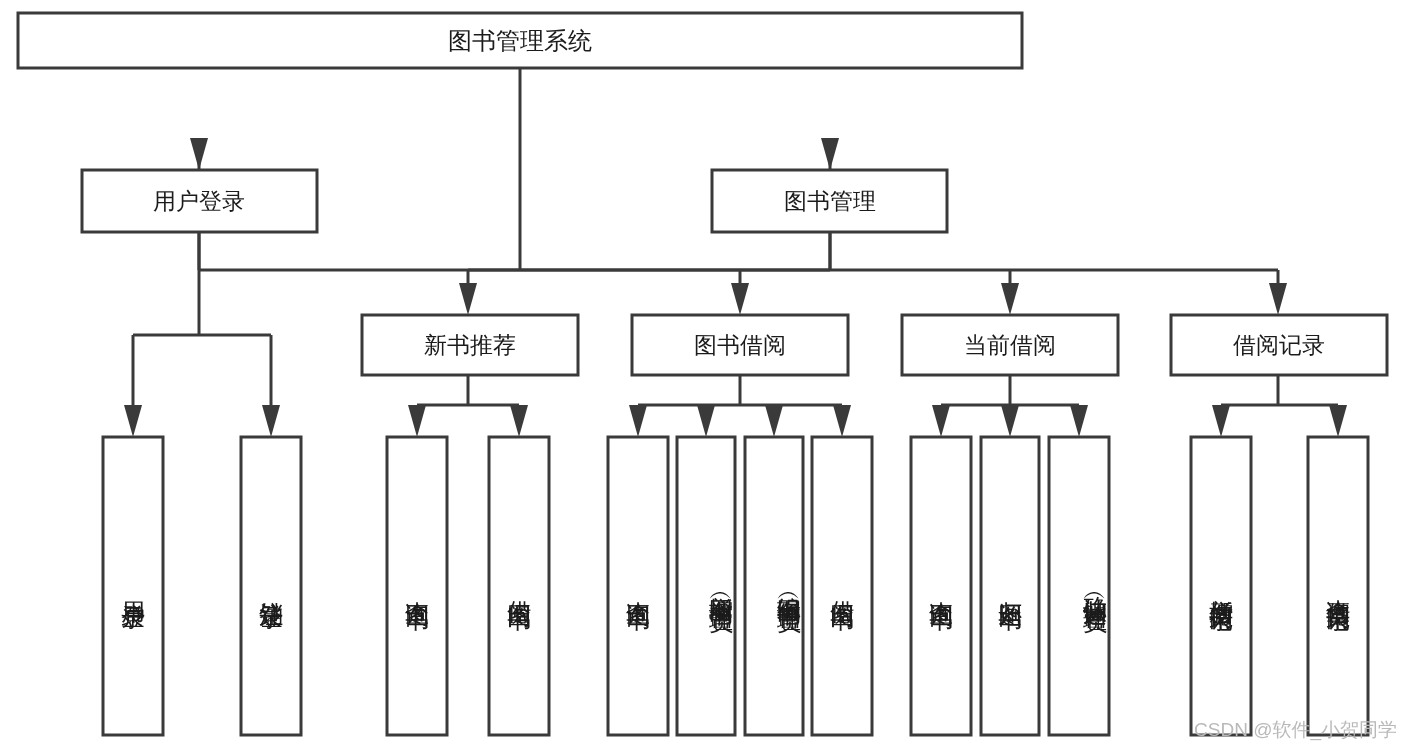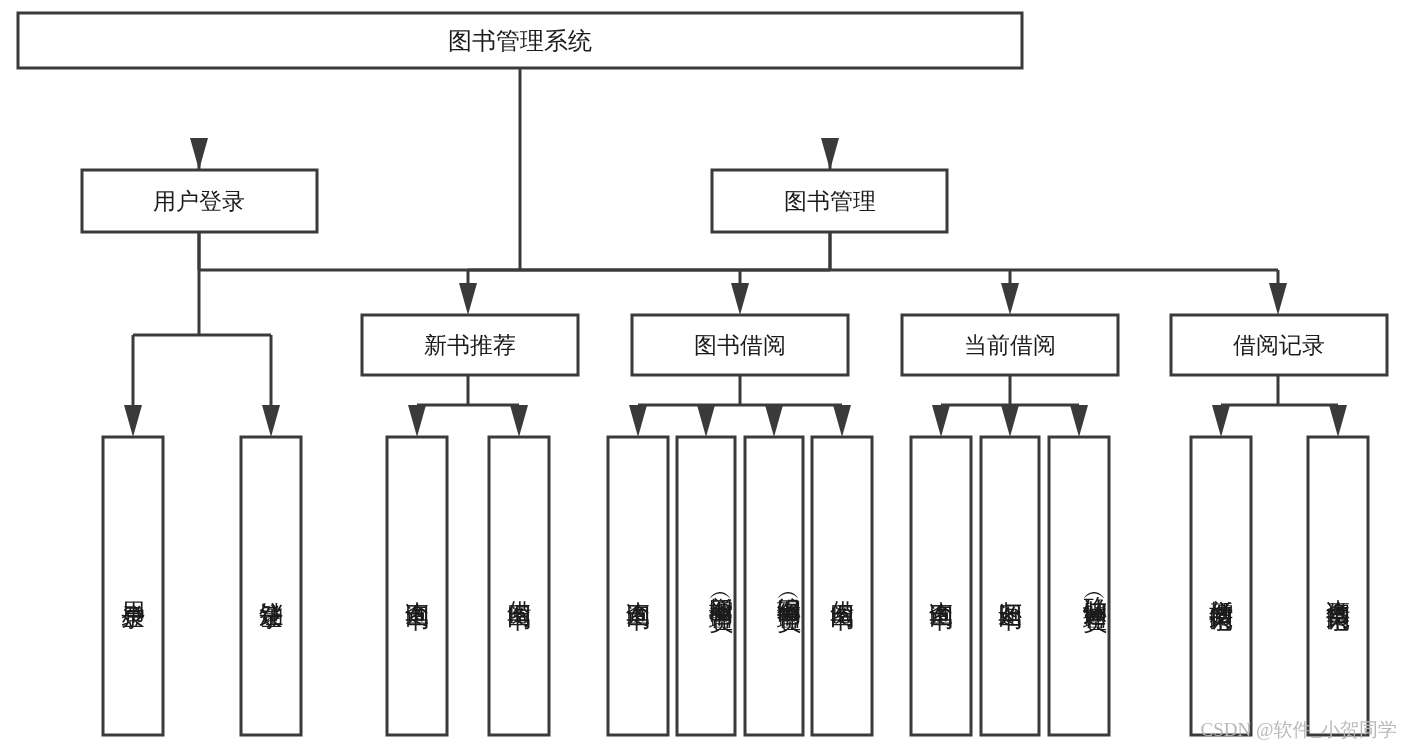--- a/index.html
+++ b/index.html
@@ -66,21 +66,21 @@
     color: #1b1b1b;
     letter-spacing: 2px;
     text-align: center;
     white-space: nowrap;
     pointer-events: none;
   }
   .watermark {
     position: absolute;
     right: 8px;
     bottom: 4px;
-    font-family: Liberation Serif, serif;
+    font-family: Liberation Sans, sans-serif;
     font-size: 19px;
     color: #b9b9b9;
     white-space: nowrap;
     pointer-events: none;
   }
 </style>
 </head>
 <body>
 
 <div id="diagram-root">

